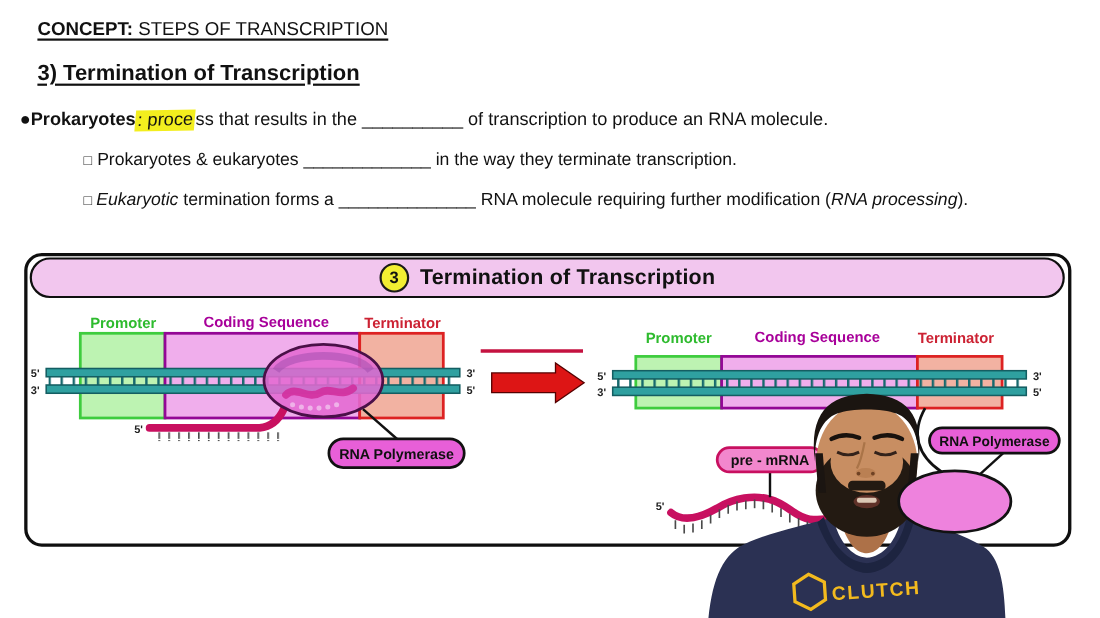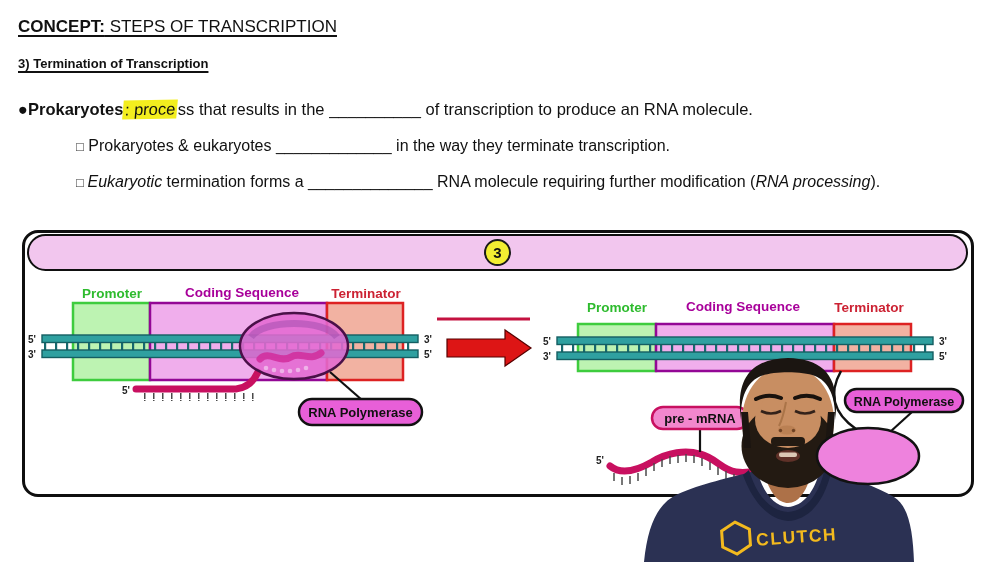--- a/index.html
+++ b/index.html
@@ -1,22 +1,22 @@
 <!DOCTYPE html>
 <html><head>
 <meta charset="utf-8">
 <style>
   html,body{margin:0;padding:0;background:#ffffff;}
   .stage{position:relative;width:1000px;height:562px;background:#ffffff;overflow:hidden;
          font-family:"Liberation Sans", sans-serif;color:#111;}
   .t{position:absolute;white-space:nowrap;}
-  .u{text-decoration:underline;text-decoration-thickness:1.5px;text-underline-offset:3px;}
+  .u{text-decoration:underline;text-decoration-thickness:1.5px;text-underline-offset:3px;margin-left:16px;}
   #line-concept{left:18px;top:17px;font-size:17px;}
   #line-concept .lead{font-weight:700;}
-  #line-section{left:18px;top:56px;font-size:13px;font-weight:700;}
+  #line-section{left:18px;top:56px;font-size:20px;font-weight:700;}
   #line-term{left:18px;top:100px;font-size:16.5px;}
   #line-term .lead{font-weight:700;}
   .hl{background:#f3ee1e;display:inline-block;transform:skewX(-6deg) rotate(-1deg);padding:0 2px;}
   #line-sub1{left:76px;top:137px;font-size:16px;}
   #line-sub2{left:76px;top:173px;font-size:16px;}
   .marker{font-size:13px;color:#333;}
   .it{font-style:italic;}
   
   #panel{position:absolute;left:22px;top:230px;width:946px;height:261px;background:#ffffff;
          border:3px solid #0f0f0f;border-radius:16px;z-index:0;}
@@ -54,20 +54,21 @@
     <span class="marker">□ </span><span class="it">Eukaryotic</span><span> termination forms a ______________ RNA molecule requiring further modification (</span><span class="it">RNA processing</span><span>).</span>
   </div>
 
   <div class="t" id="line-sub1">
     <span class="marker">□</span><span> Prokaryotes &amp; eukaryotes _____________ in the way they terminate transcription.</span>
   </div>
 
   <div id="panel"></div>
   <div id="banner">
     <div id="step-circle">3</div>
+    <div id="banner-title">Termination of Transcription</div>
   </div>
 
   <svg id="diagram-under" width="1000" height="562" viewBox="0 0 1000 562">
     <defs>
       <pattern id="rungs" width="11" height="8" patternUnits="userSpaceOnUse">
         <rect x="0" y="0" width="2.2" height="8" fill="#17696e"></rect>
       </pattern>
       <pattern id="ticks" width="9" height="8" patternUnits="userSpaceOnUse">
         <rect x="0" y="0" width="1.5" height="7" fill="#4a4a4a"></rect>
       </pattern>

